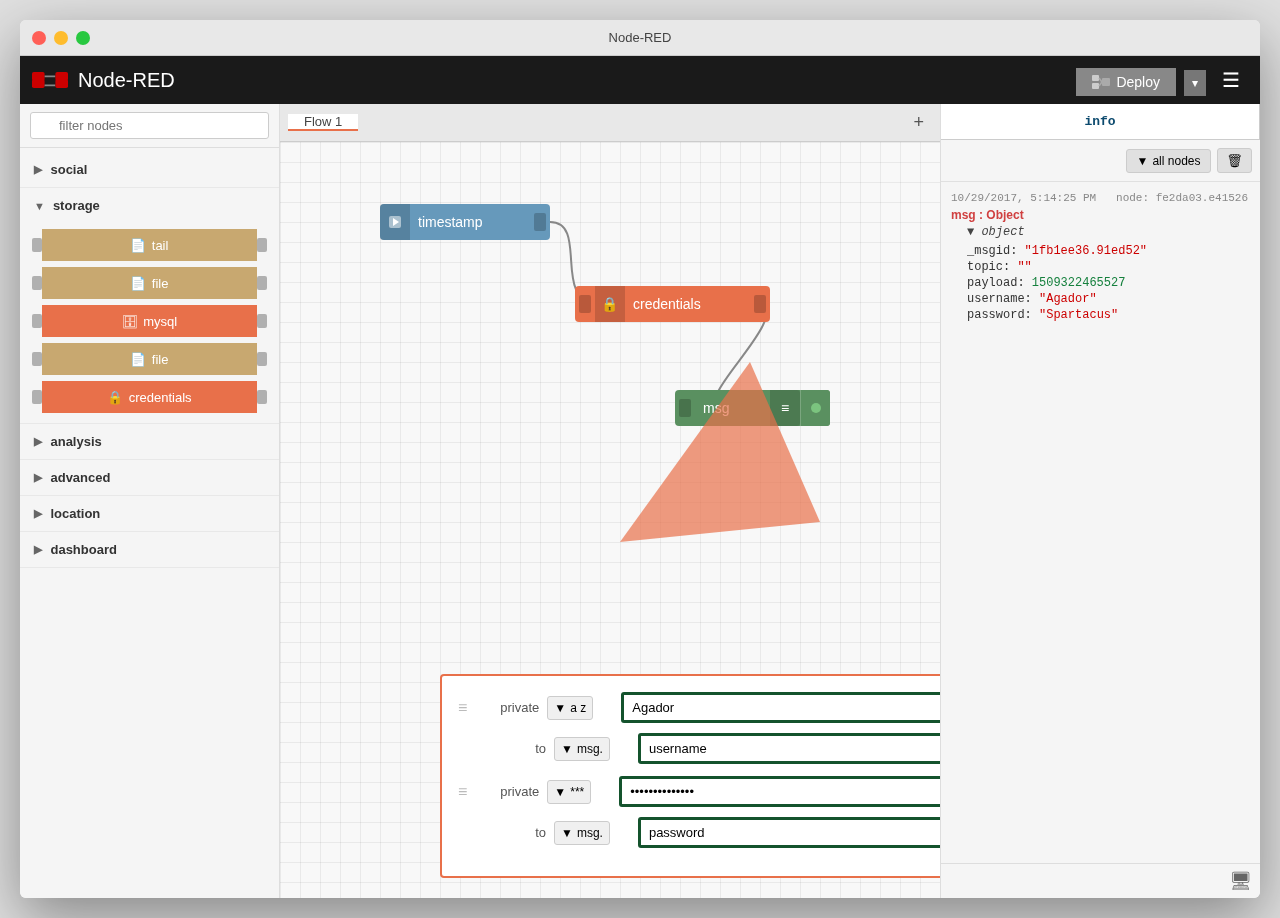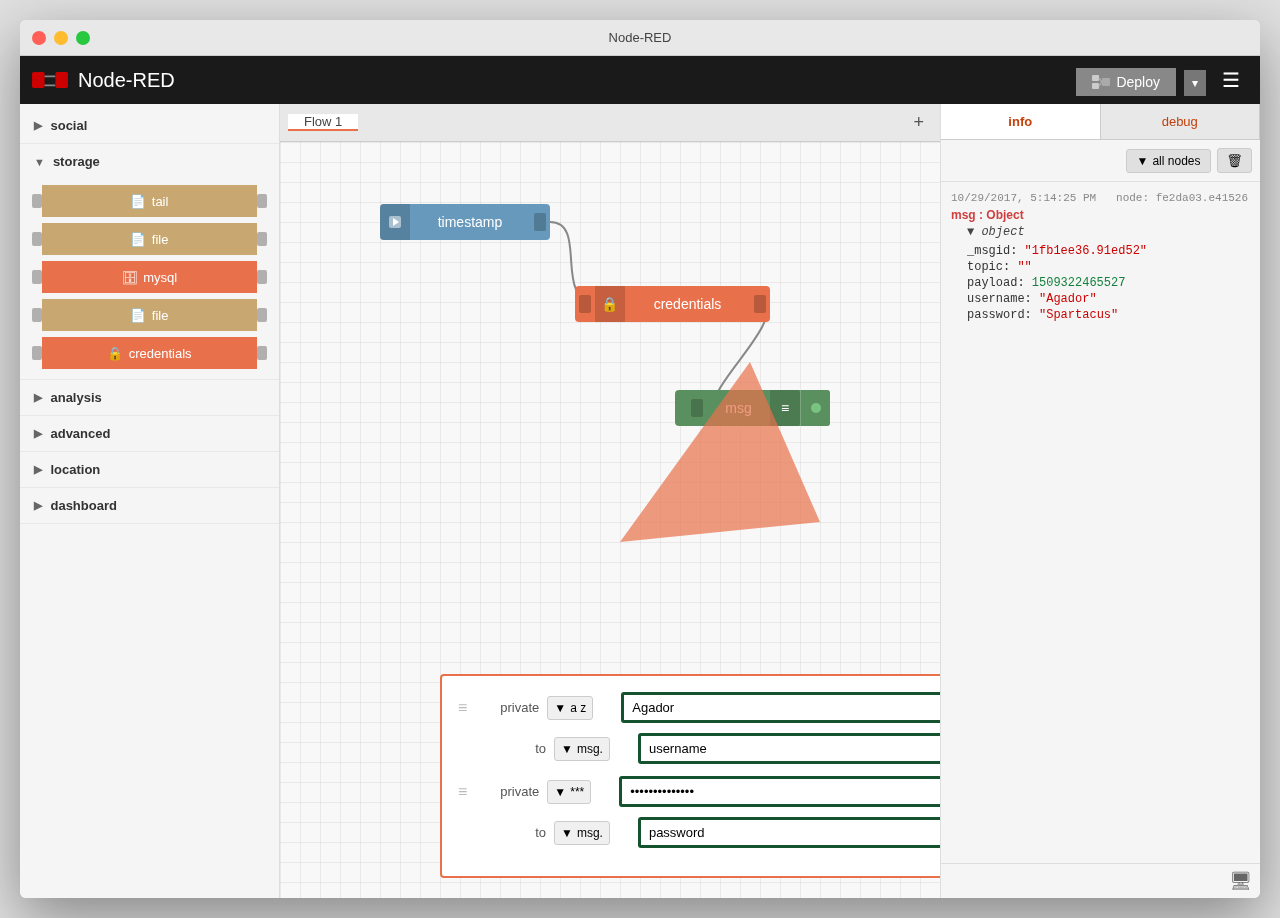--- a/index.html
+++ b/index.html
@@ -281,26 +281,25 @@
     .flow-node .fn-port-right {
       width: 12px;
       height: 18px;
       background: rgba(0,0,0,0.2);
       border-radius: 2px;
       margin: 0 4px;
       flex-shrink: 0;
     }
     .flow-node .fn-label {
       flex: 1;
-      text-align: center;
       padding: 0 8px;
     }
     .fn-blue { background: #6699bb; }
     .fn-orange-node { background: #e8704a; }
-    .fn-green { background: #5a9060; padding-left: 12px; }
+    .fn-green { background: #5a9060; }
 
     .fn-icon-box {
       width: 30px;
       height: 36px;
       background: rgba(0,0,0,0.15);
       display: flex;
       align-items: center;
       justify-content: center;
       border-radius: 3px 0 0 3px;
       flex-shrink: 0;
@@ -398,23 +397,24 @@
     .panel-tabs {
       display: flex;
       border-bottom: 1px solid #ccc;
     }
     .panel-tab {
       flex: 1;
       padding: 10px;
       text-align: center;
       font-size: 13px;
       cursor: pointer;
-      color: #c2410c;
+      color: #0c4a6e;
       background: #e8e8e8;
       border-right: 1px solid #ccc;
+      font-family: Liberation Mono, monospace;
     }
     .panel-tab.active {
       background: white;
       font-weight: 600;
     }
     .panel-toolbar {
       padding: 8px;
       display: flex;
       align-items: center;
       justify-content: flex-end;
@@ -526,20 +526,26 @@
       </button>
       <button class="hamburger-btn">
         <span>☰</span>
       </button>
     </div>
   </div>
 
   <div class="content-area">
 
     <div class="sidebar">
+      <div class="search-bar">
+        <div class="search-container">
+          <span class="search-icon-inner">🔍</span>
+          <input class="search-input" type="text" placeholder="filter nodes" style="">
+        </div>
+      </div>
       <div class="sidebar-content">
 
         <div class="category">
           <div class="category-header">
             <span class="arrow">▶</span>
             <span>social</span>
           </div>
         </div>
 
         <div class="category">
@@ -731,23 +737,20 @@
 
         </div>
 
       </div>
     </div>
 
     <div class="right-panel">
       <div class="panel-tabs">
         <div class="panel-tab active">
           <span>info</span>
-        </div>
-        <div class="panel-tab">
-          <span>debug</span>
         </div>
       </div>
       <div class="panel-toolbar">
         <button class="filter-btn">
           <span>▼</span>
           <span>all nodes</span>
         </button>
         <button class="trash-btn">
           <span>🗑</span>
         </button>

